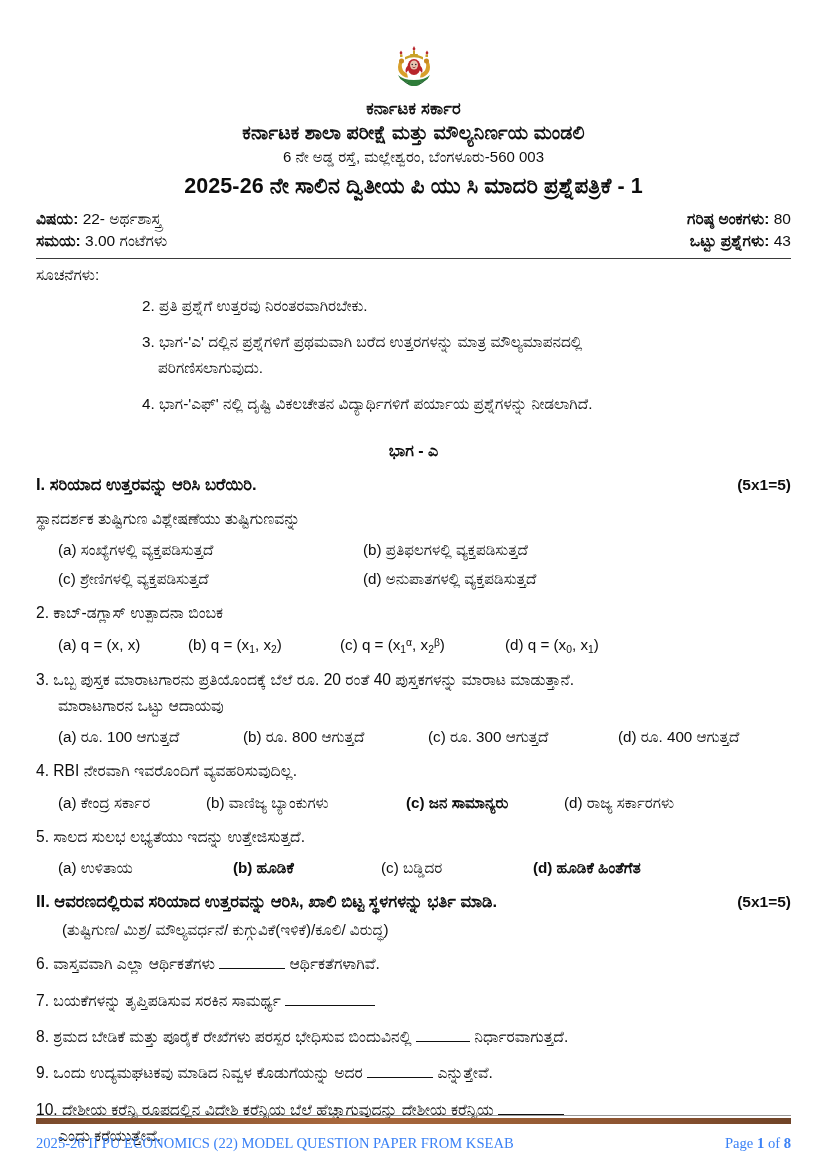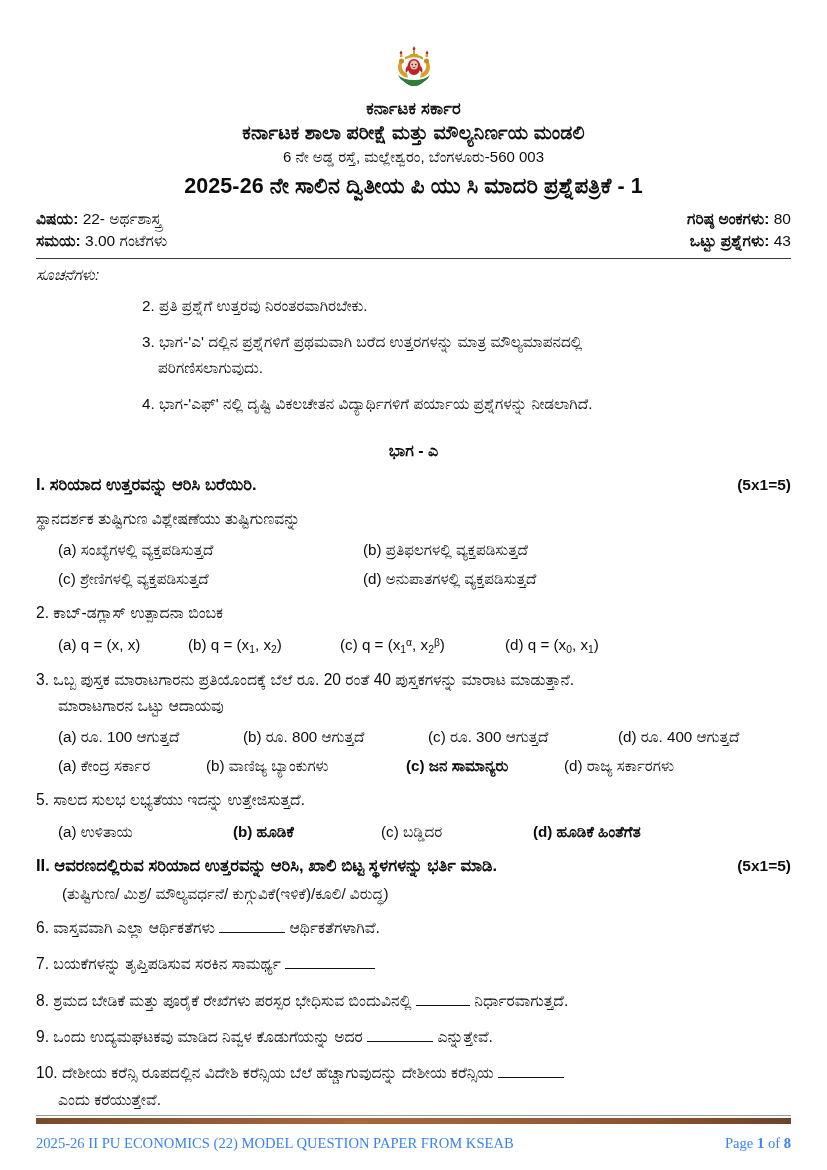--- a/index.html
+++ b/index.html
@@ -88,21 +88,20 @@
     font-size: 15.3px;
     line-height: 1.0;
   }
   .ins-head-row {
     display: flex;
     align-items: baseline;
   }
   .ins-head {
     white-space: nowrap;
     margin-right: 10px;
-    font-style: italic;
   }
   .ins-item {
     margin-left: 106px;
     margin-top: 13px;
     text-indent: -16px;
     padding-left: 16px;
     line-height: 1.5;
   }
   .ins-item.first {
     margin-left: 0;
@@ -334,20 +333,24 @@
     <span>ಒಬ್ಬ ಪುಸ್ತಕ ಮಾರಾಟಗಾರನು ಪ್ರತಿಯೊಂದಕ್ಕೆ ಬೆಲೆ ರೂ. 20 ರಂತೆ 40 ಪುಸ್ತಕಗಳನ್ನು ಮಾರಾಟ ಮಾಡುತ್ತಾನೆ.</span>
   </div>
   <div class="q-cont">ಮಾರಾಟಗಾರನ ಒಟ್ಟು ಆದಾಯವು</div>
   <div class="opts opts-q3">
     <span class="opt opt-a">(a) ರೂ. 100 ಆಗುತ್ತದೆ</span>
     <span class="opt opt-b">(b) ರೂ. 800 ಆಗುತ್ತದೆ</span>
     <span class="opt opt-c">(c) ರೂ. 300 ಆಗುತ್ತದೆ</span>
     <span class="opt opt-d">(d) ರೂ. 400 ಆಗುತ್ತದೆ</span>
   </div>
 
+  <div class="q">
+    <span>4.</span>
+    <span>RBI ನೇರವಾಗಿ ಇವರೊಂದಿಗೆ ವ್ಯವಹರಿಸುವುದಿಲ್ಲ.</span>
+  </div>
   <div class="opts opts-q4">
     <span class="opt opt-a">(a) ಕೇಂದ್ರ ಸರ್ಕಾರ</span>
     <span class="opt opt-b">(b) ವಾಣಿಜ್ಯ ಬ್ಯಾಂಕುಗಳು</span>
     <span class="opt opt-c">(c) ಜನ ಸಾಮಾನ್ಯರು</span>
     <span class="opt opt-d">(d) ರಾಜ್ಯ ಸರ್ಕಾರಗಳು</span>
   </div>
 
   <div class="q">
     <span>5.</span>
     <span>ಸಾಲದ ಸುಲಭ ಲಭ್ಯತೆಯು ಇದನ್ನು ಉತ್ತೇಜಿಸುತ್ತದೆ.</span>

